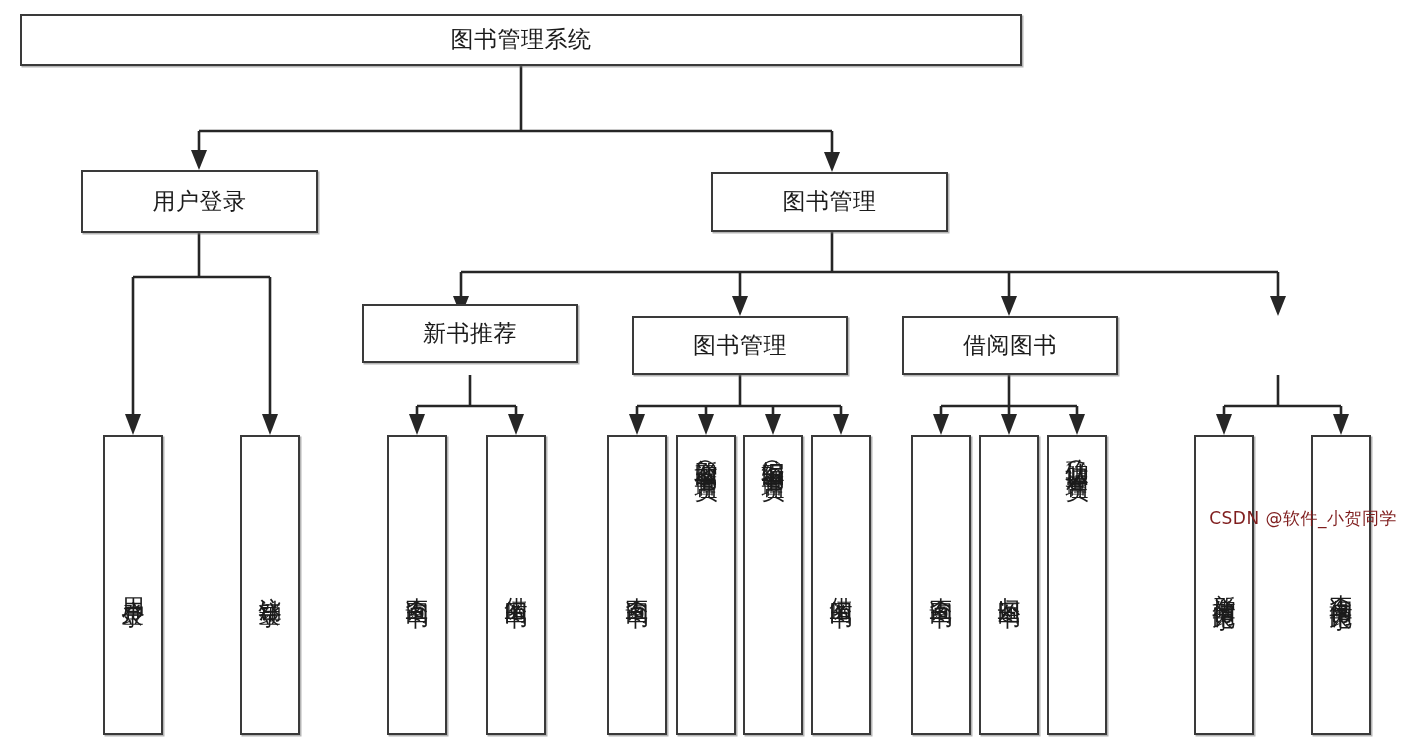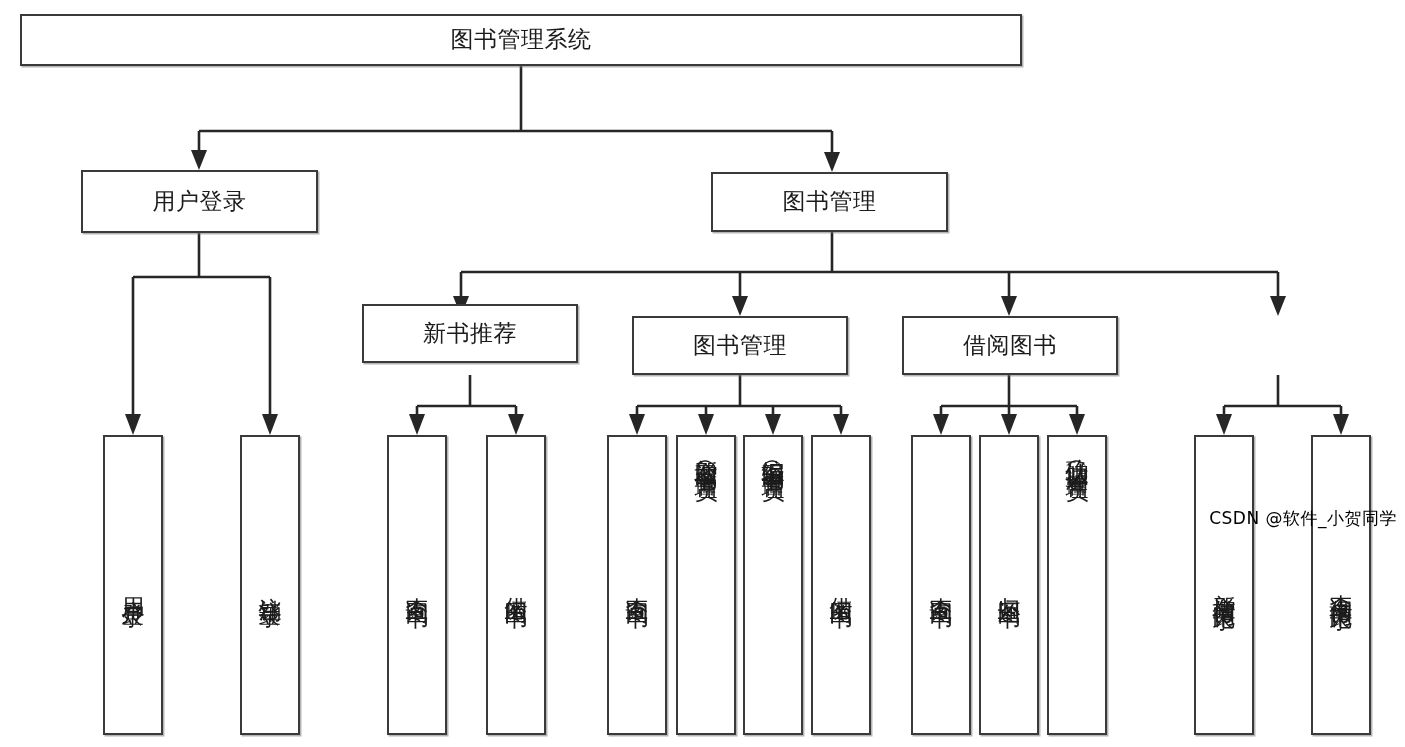--- a/index.html
+++ b/index.html
@@ -74,21 +74,21 @@
   }
   #edges polygon.arrowhead {
     fill: #262626;
     stroke: none;
   }
   .watermark {
     position: absolute;
     right: 8px;
     bottom: 4px;
     font-size: 17px;
-    color: #000000;
+    color: #7f1d1d;
     letter-spacing: 0.5px;
     white-space: nowrap;
     user-select: none;
   }
 </style>
 </head>
 <body>
 
 <div id="diagram-root">
 

